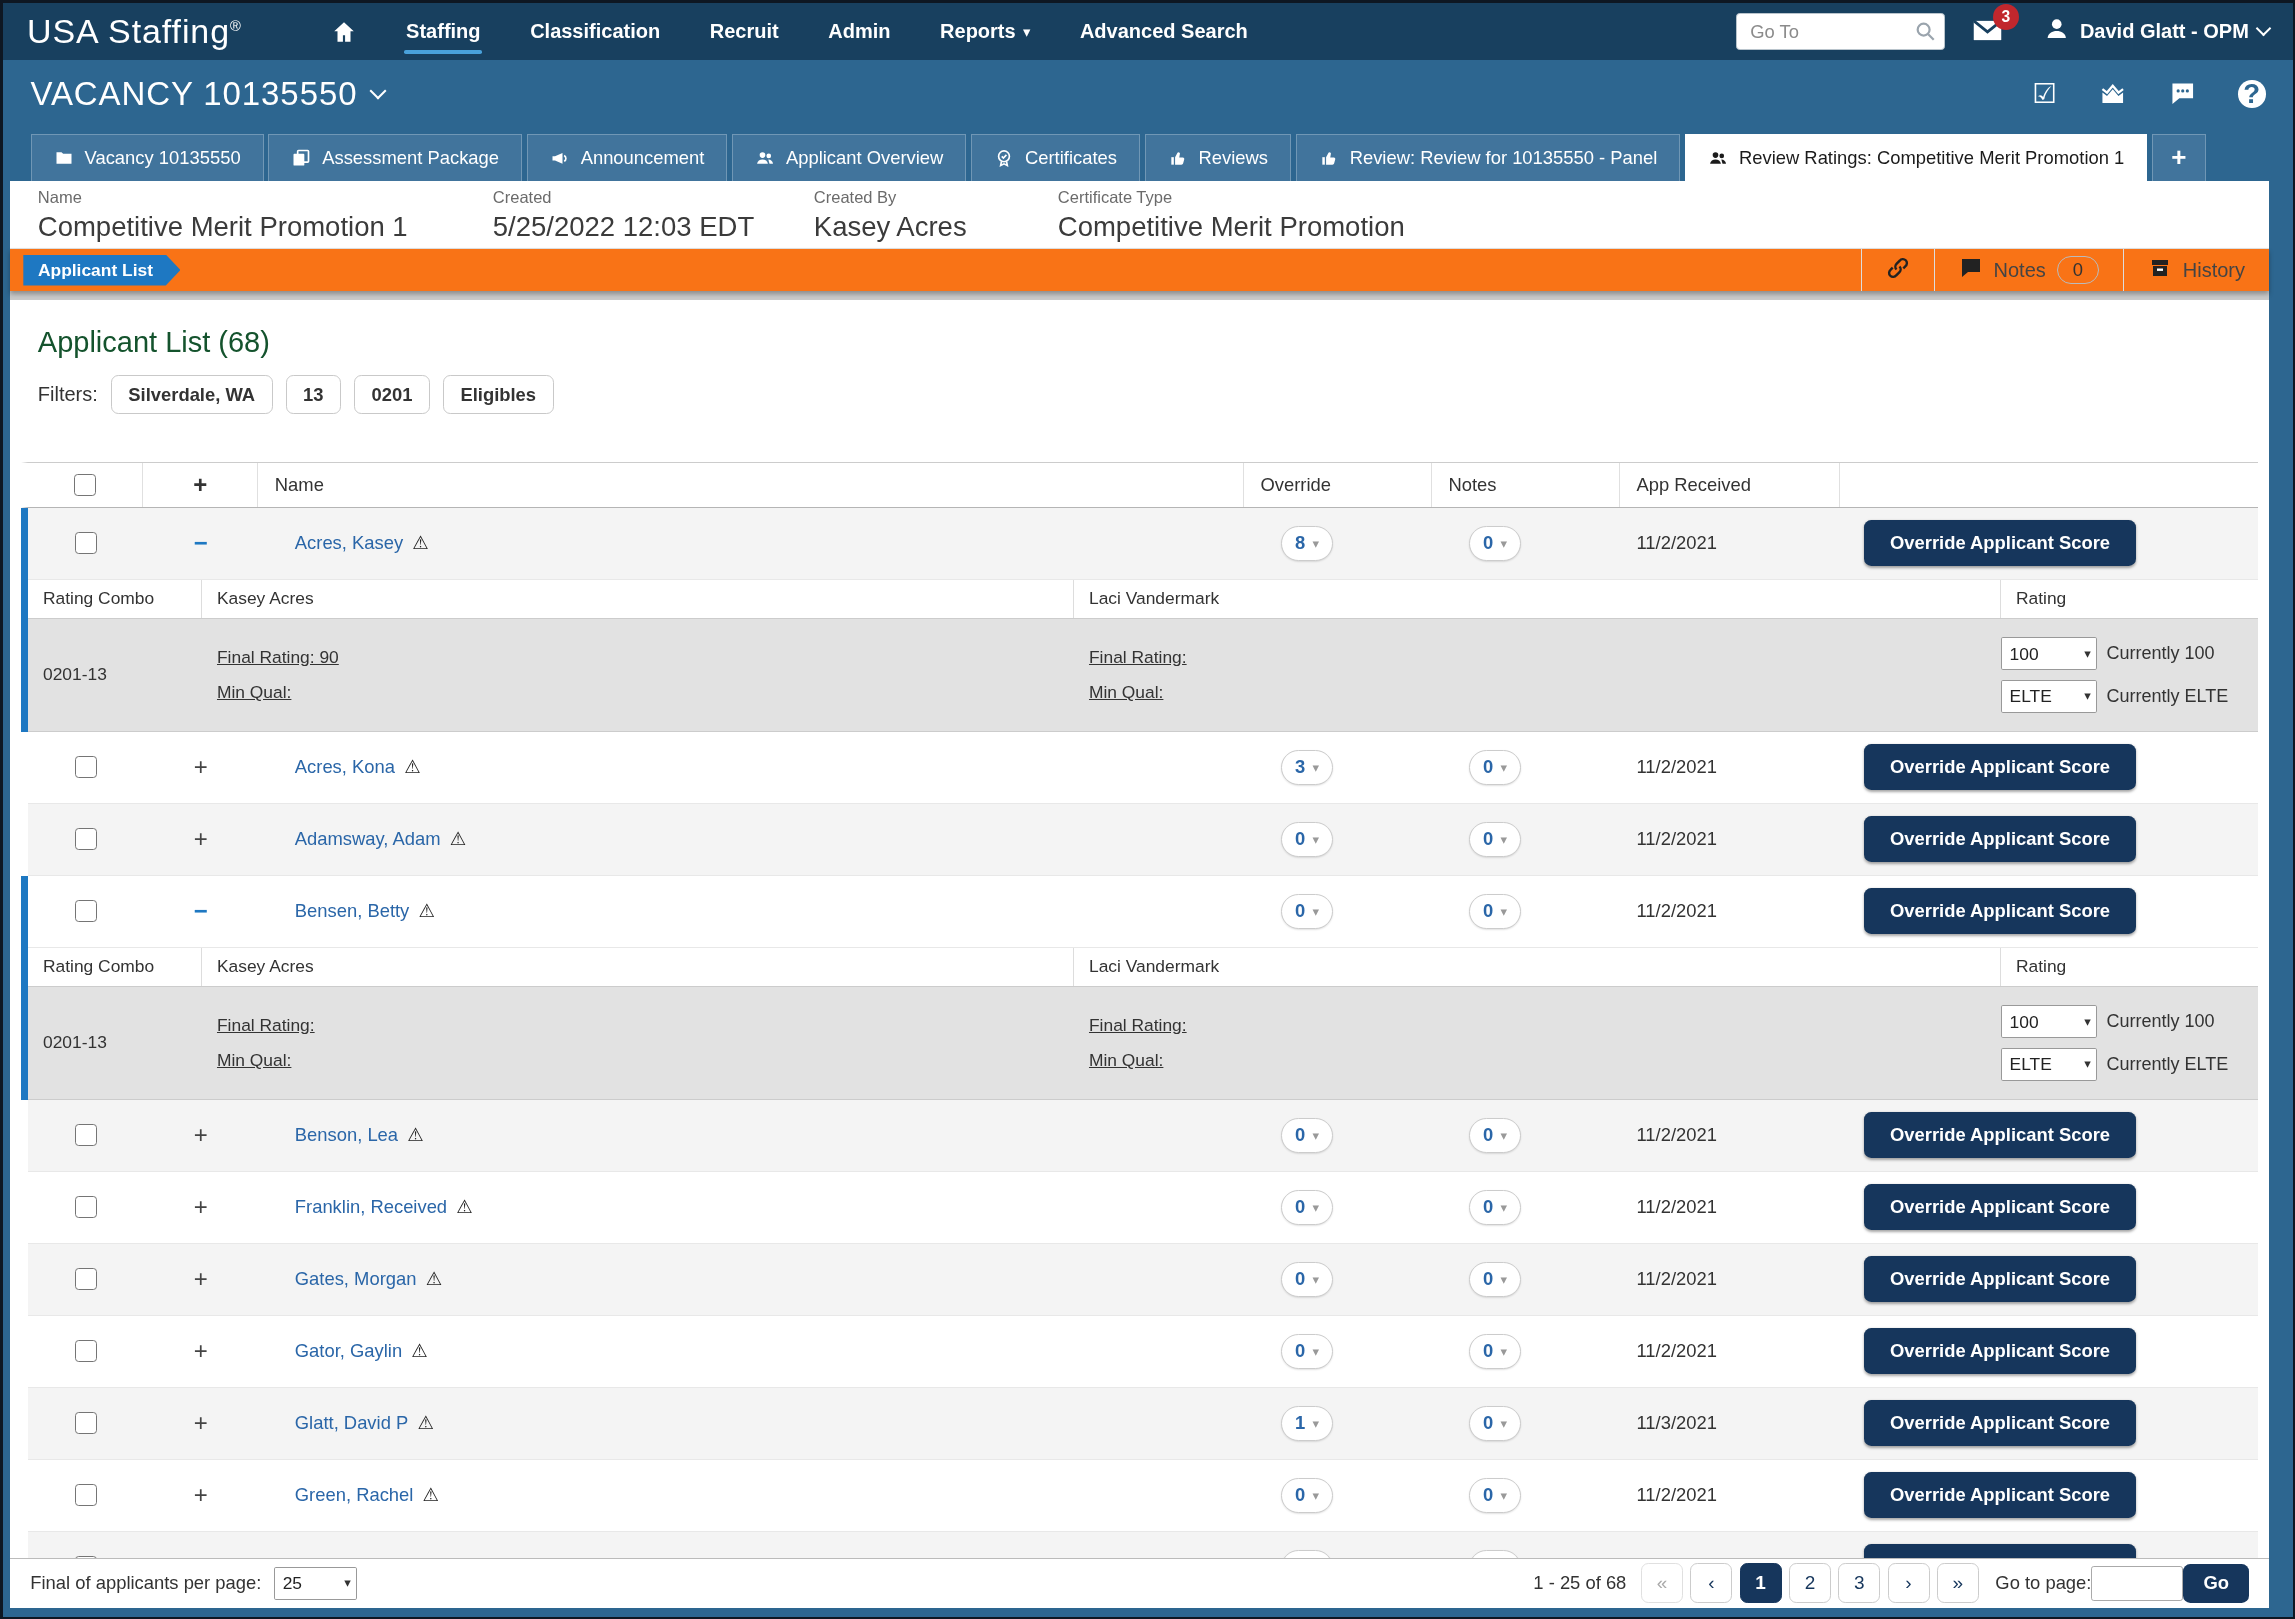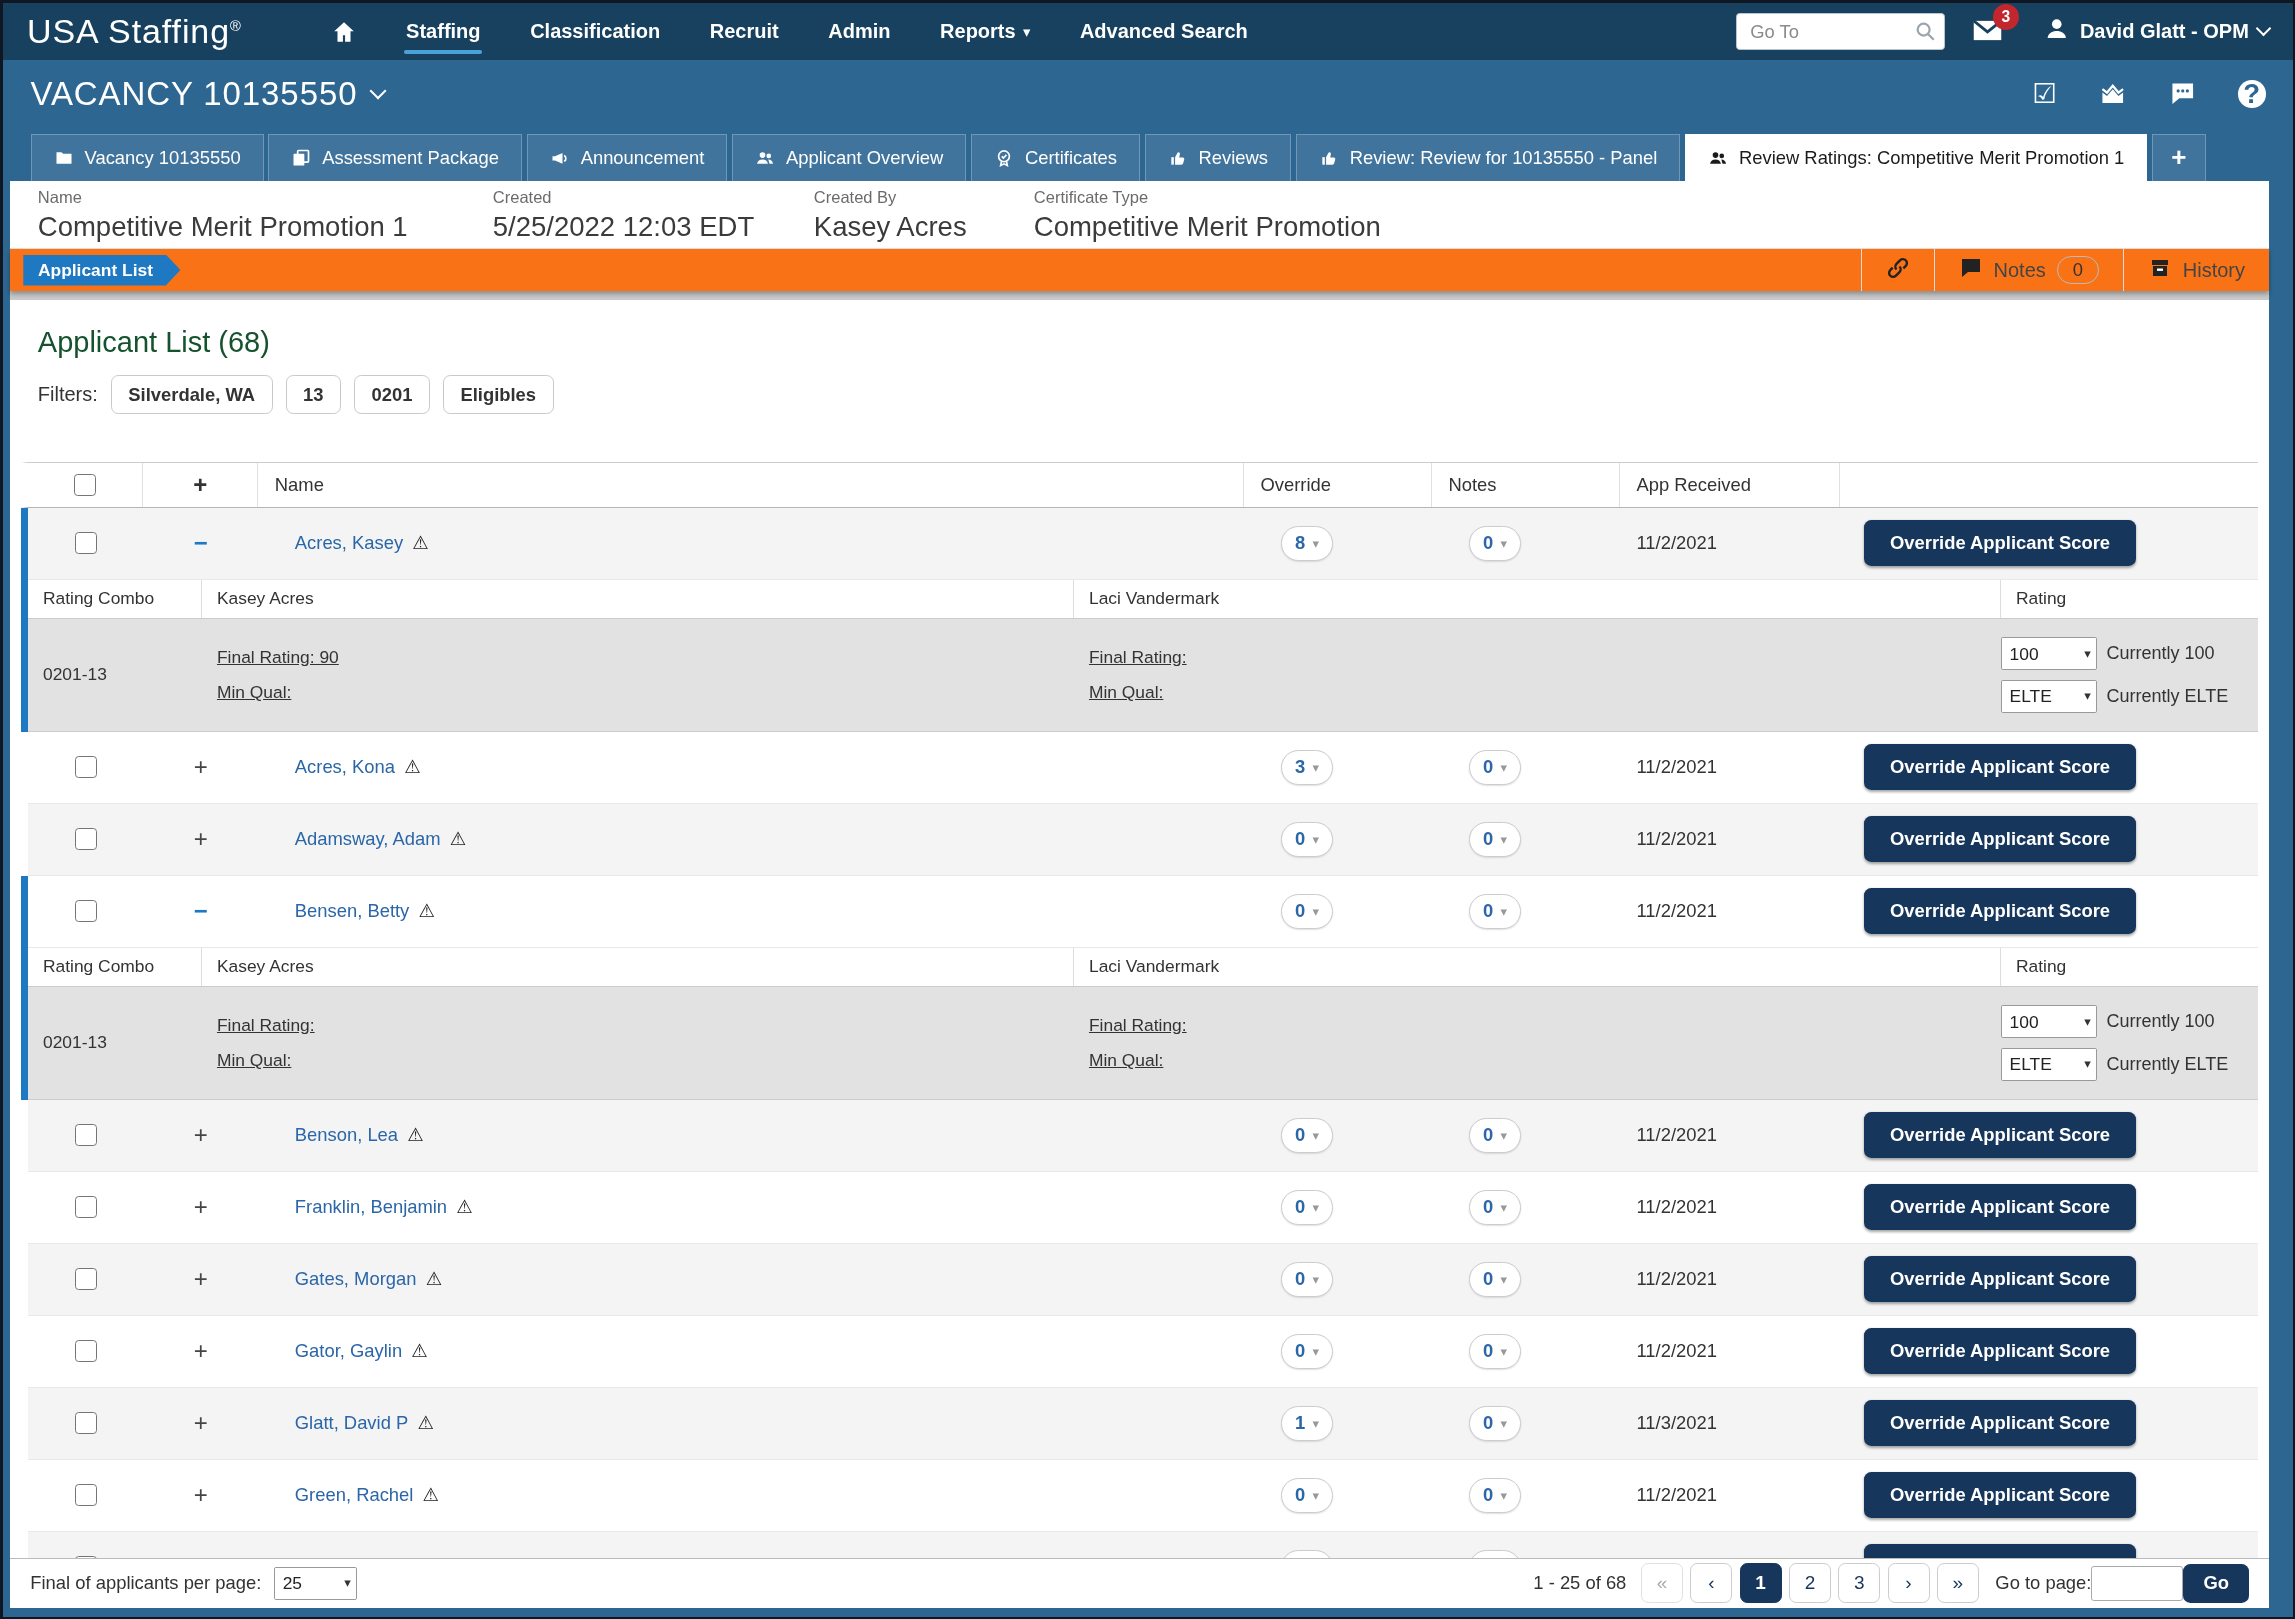--- a/index.html
+++ b/index.html
@@ -44,21 +44,21 @@
   .tab { background:#41749c; border:0.9px solid rgba(255,255,255,.25); border-bottom:none; color:#fff; font-size:18.4px; display:flex; align-items:center; gap:11px; padding:0 22px; cursor:pointer; white-space:nowrap; }
   .tab svg { width:20px; height:20px; flex:0 0 auto; }
   .tab.active { background:#fff; color:#1b1b1b; border-color:#fff; }
   .tab.plus { font-size:26px; font-weight:bold; padding:0 18.4px; }
 
   
   .content { flex:1 1 auto; display:flex; flex-direction:column; background:#c9c9c9; margin:0 24px 9.2px 7.3px; min-height:0; }
   .infobar { background:#fff; flex:0 0 68px; display:flex; padding:7.3px 0 0 27.5px; border-bottom:0.9px solid #e2e2e2; }
   .ifield .ilabel { font-size:16.5px; color:#6b6b6b; margin-bottom:3.7px; }
   .ifield .ivalue { font-size:27.5px; color:#3b3b3b; }
-  .if-name { width:455px; } .if-created { width:321px; } .if-createdby { width:220px; } .if-cert { flex:1; }
+  .if-name { width:455px; } .if-created { width:321px; } .if-createdby { width:220px; } .if-cert { flex:1;margin-left:24px; }
 
   .subtabbar { background:#f97316; flex:0 0 42px; display:flex; align-items:center; box-shadow:0 2.8px 4.6px rgba(0,0,0,.3); position:relative; z-index:2; }
   .pennant { margin-left:13px; height:31px; background:#1e78c2; color:#fff; font-size:17.4px; font-weight:bold; display:flex; align-items:center; padding:0 27.5px 0 14.7px; clip-path:polygon(0 0, calc(100% - 14.7px) 0, 100% 50%, calc(100% - 14.7px) 100%, 0 100%); cursor:pointer; }
   .subtab-right { margin-left:auto; display:flex; align-items:center; height:100%; }
   .strtool { display:flex; align-items:center; gap:11px; padding:0 24px; height:100%; border-left:0.9px solid #ddd; color:#444; font-size:20px; cursor:pointer; background:none; border-top:0; border-right:0; border-bottom:0; font-family:inherit; }
   .strtool svg { width:24px; height:24px; color:#222; }
   .countpill { border:0.9px solid #bbb; border-radius:14.7px; min-width:42px; padding:1.8px 11px; font-size:18.4px; color:#333; text-align:center; }
 
   
   .card { background:#fff; flex:1 1 auto; margin-top:9.2px; padding-top:18.4px; min-height:0; }
@@ -568,21 +568,21 @@
           </div>
           <div class="rowgroup">
             <div class="approw">
               <div class="c-check">
                 <input type="checkbox" style="">
               </div>
               <div class="c-exp">
                 <button class="expbtn">+</button>
               </div>
               <div class="c-name">
-                <a class="appname">Franklin, Benjamin</a>
+                <a class="appname">Franklin, Received</a>
                 <span class="warn">⚠</span>
               </div>
               <div class="c-mid">
                 <button class="pill">
                   <span class="pnum">0</span>
                   <span class="pcaret">▾</span>
                 </button>
               </div>
               <div class="c-mid">
                 <button class="pill">

